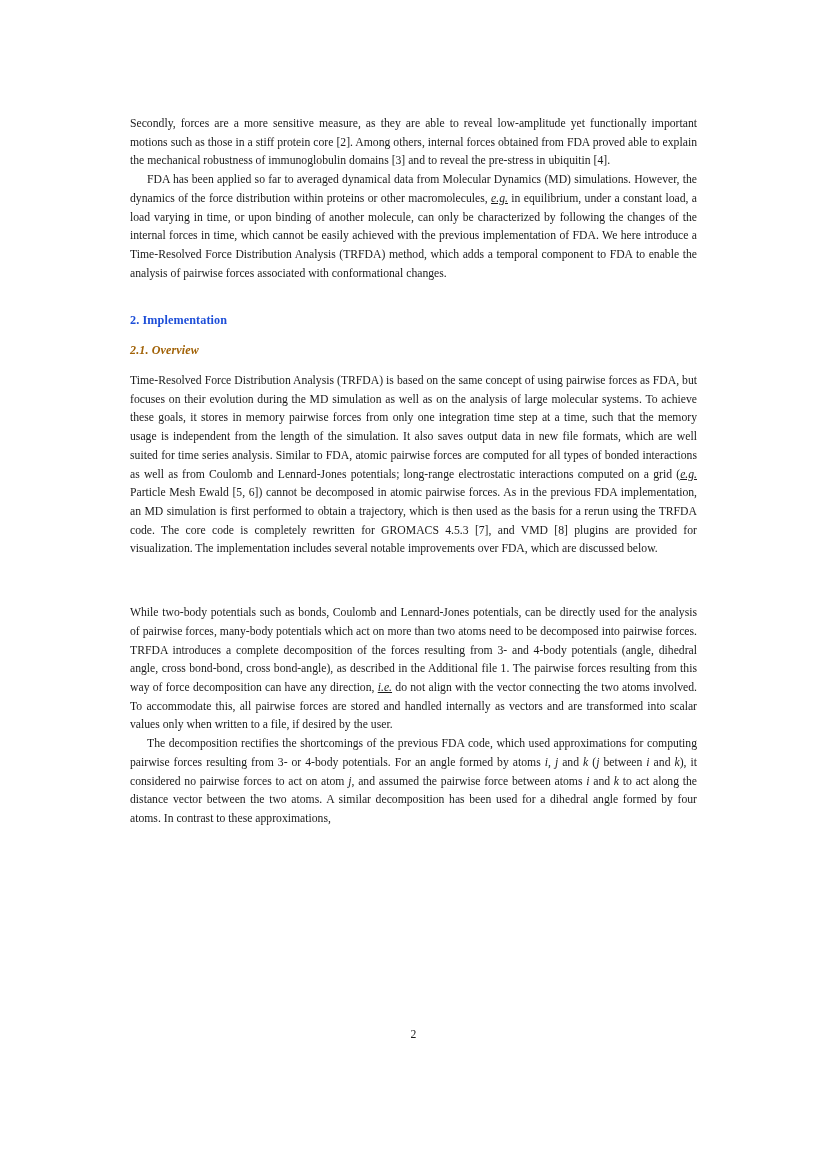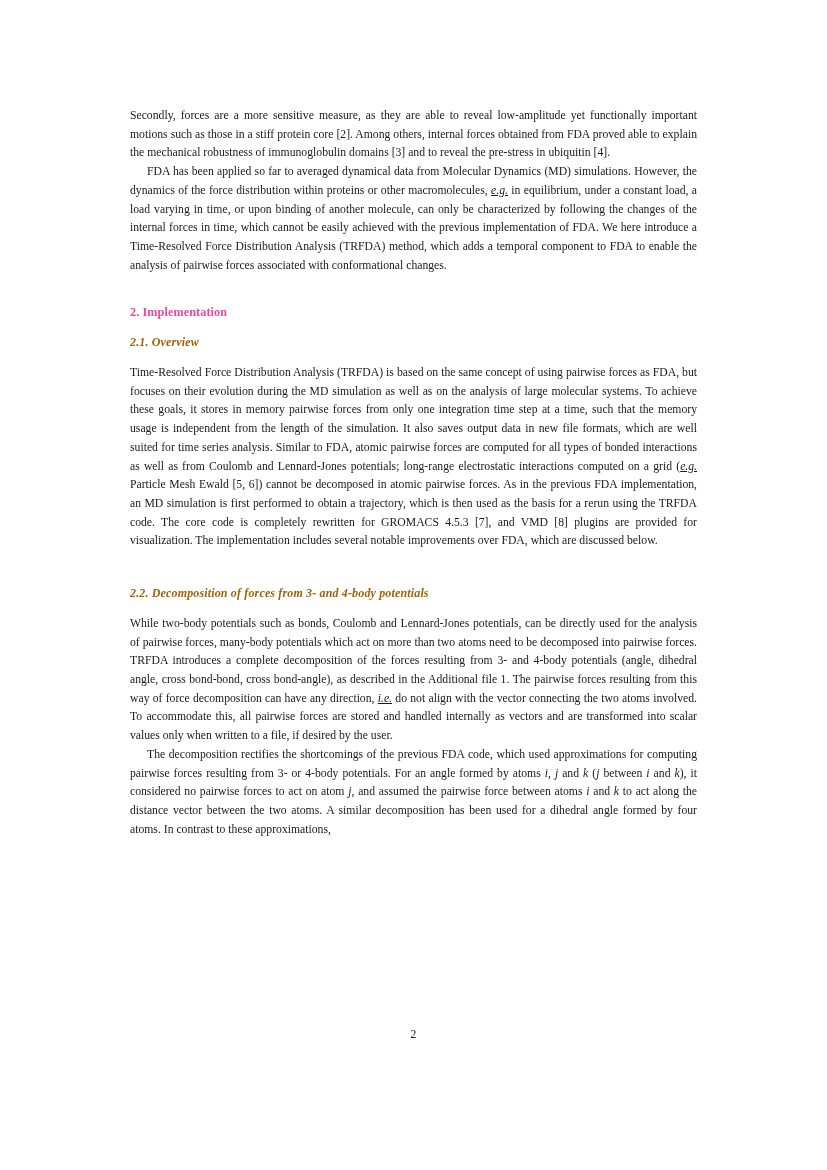--- a/index.html
+++ b/index.html
@@ -21,42 +21,42 @@
     left: 0;
     top: 0;
     width: 827px;
     height: 1170px;
     background: #ffffff;
     overflow: hidden;
   }
   #content {
     position: absolute;
     left: 130px;
-    top: 107px;
+    top: 115px;
     width: 567px;
   }
   p.body-par {
     margin: 0;
     font-size: 11.7px;
     line-height: 18.72px;
     text-align: justify;
     text-justify: inter-word;
     hyphens: manual;
     color: #1a1a1a;
   }
   p.indent {
     text-indent: 17px;
   }
   h2.section {
     margin: 0;
     font-size: 12.2px;
     line-height: 18.72px;
     font-weight: bold;
     font-style: normal;
-    color: #ec4899;
+    color: #1d4ed8;
     letter-spacing: 0.1px;
   }
   h3.subsection {
     margin: 0;
     font-size: 12.0px;
     line-height: 18.72px;
     font-weight: bold;
     font-style: italic;
     color: #a16207;
     letter-spacing: 0.15px;
@@ -119,21 +119,20 @@
       Coulomb and Lennard-Jones potentials; long-range electrostatic interactions computed
       on a grid (<i class="it">e.g.</i> Particle Mesh Ewald [5, 6]) cannot be decomposed in atomic pairwise
       forces. As in the previous FDA implementation, an MD simulation is first performed
       to obtain a trajectory, which is then used as the basis for a rerun using the TRFDA
       code. The core code is completely rewritten for GROMACS 4.5.3 [7], and VMD [8]
       plugins are provided for visualization. The implementation includes several notable
       improvements over FDA, which are discussed below.</p>
 
     <div class="gap-before-sub2"></div>
 
-    <h3 class="subsection">2.2. Decomposition of forces from 3- and 4-body potentials</h3>
 
     <div class="gap-after-sub"></div>
 
     <p class="body-par">While two-body potentials such as bonds, Coulomb and Lennard-Jones potentials, can
       be directly used for the analysis of pairwise forces, many-body potentials which act on
       more than two atoms need to be decomposed into pairwise forces. TRFDA introduces
       a complete decomposition of the forces resulting from 3- and 4-body potentials (angle,
       dihedral angle, cross bond-bond, cross bond-angle), as described in the Additional
       file 1. The pairwise forces resulting from this way of force decomposition can have
       any direction, <i class="it">i.e.</i> do not align with the vector connecting the two atoms involved. To

